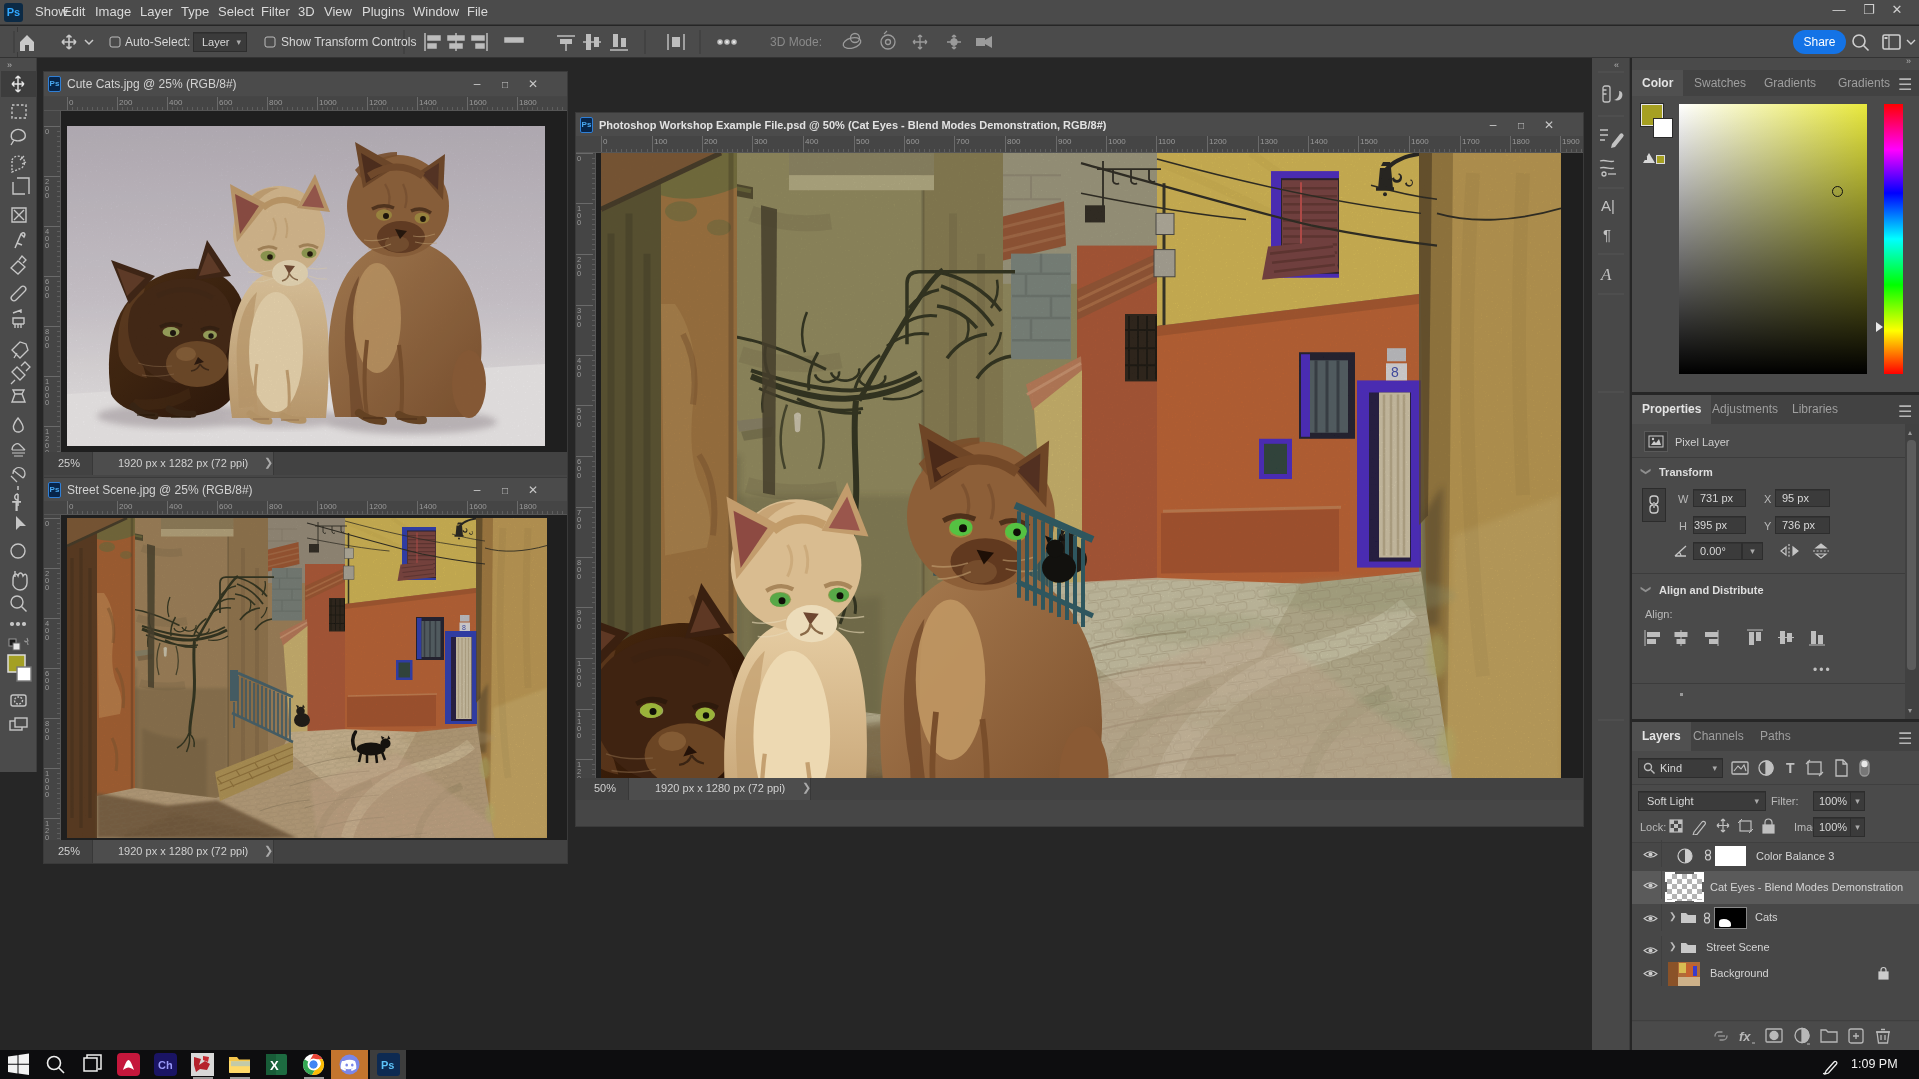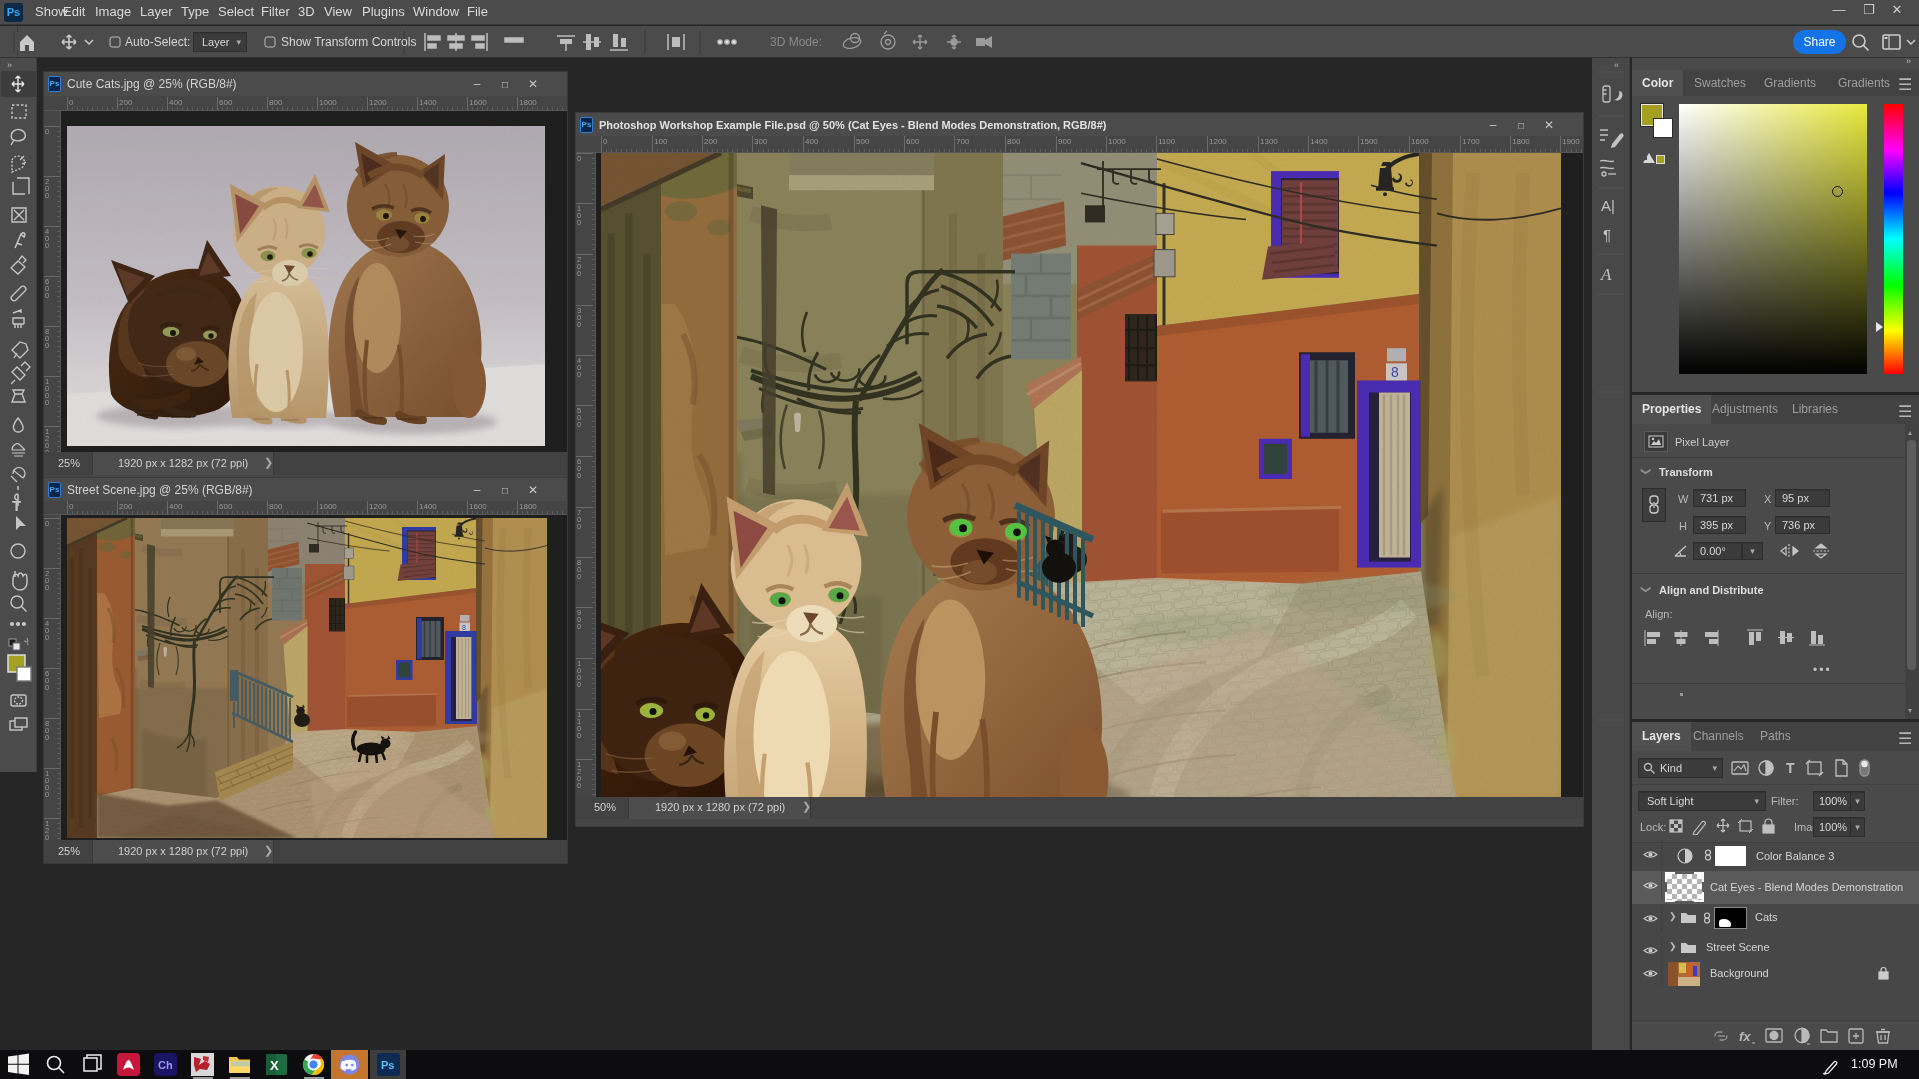--- a/index.html
+++ b/index.html
@@ -1284,21 +1284,21 @@
             <circle cx="181" cy="445" r="3.5" fill="#101008"></circle>
     <ellipse cx="238" cy="439" rx="10" ry="7" fill="#58a848"></ellipse>
             <circle cx="239" cy="440" r="3.5" fill="#101008"></circle>
     <ellipse cx="360" cy="372" rx="11.5" ry="8.5" fill="#55c242"></ellipse>
             <circle cx="362" cy="373" r="4" fill="#101008"></circle>
     <ellipse cx="415" cy="376" rx="11" ry="8.5" fill="#55c242"></ellipse>
             <circle cx="416" cy="377" r="3.8" fill="#101008"></circle>
    </g>
   </svg>
  </div>
- <div class="statusbar" style="left:0;top:684px;width:1007px;height:22px">
+ <div class="statusbar" style="left:0;top:665px;width:1007px;height:22px">
   <span class="abs" style="left:18px;top:4px">50%</span>
   <div class="statusbox" style="left:52px;width:183px"></div>
   <span class="abs" style="left:79px;top:4px">1920 px x 1280 px (72 ppi)</span>
   <span class="abs" style="left:226px;top:3px;color:#aaa">❯</span>
  </div>
 </div>
 </div>
 
 <div id="iconcol">
  <svg width="38" height="992" viewBox="0 0 38 992" fill="none" stroke="#c2c2c2" stroke-width="1.3">
@@ -1378,21 +1378,21 @@
         <rect x="7" y="7" width="8" height="8" rx="3"></rect>
         <rect x="7" y="16" width="8" height="8" rx="3"></rect>
         <path d="M11,12 v8" stroke="#3d3d3d" stroke-width="2"></path>
         <path d="M11,13 v6"></path>
       </svg></div>
  <span class="lbl" style="left:46px;top:98px">W</span>
  <div class="inbox" style="left:61px;top:94px;width:53px;height:18px;line-height:16px"><span style="margin-left:6px">731 px</span></div>
  <span class="lbl" style="left:132px;top:98px">X</span>
  <div class="inbox" style="left:143px;top:94px;width:55px;height:18px;line-height:16px"><span style="margin-left:6px">95 px</span></div>
  <span class="lbl" style="left:47px;top:125px">H</span>
- <div class="inbox" style="left:61px;top:121px;width:53px;height:18px;line-height:16px"><span style="margin-left:6px">395 px</span></div>
+ <div class="inbox" style="left:61px;top:121px;width:53px;height:18px;line-height:16px"><span style="">395 px</span></div>
  <span class="lbl" style="left:132px;top:125px">Y</span>
  <div class="inbox" style="left:143px;top:121px;width:55px;height:18px;line-height:16px"><span style="margin-left:6px">736 px</span></div>
  <svg class="abs" style="left:41px;top:149px" width="16" height="14" viewBox="0 0 16 14" fill="none" stroke="#c5c5c5" stroke-width="1.3">
       <path d="M2,12 L13,2 M2,12 h11"></path>
       <path d="M8,12 a6,6 0 0 0 -2,-4"></path>
     </svg>
  <div class="inbox" style="left:61px;top:147px;width:49px;height:18px;line-height:16px"><span style="margin-left:6px">0.00°</span></div>
  <div class="inbox" style="left:110px;top:147px;width:21px;height:18px;text-align:center;line-height:16px;color:#aaa;font-size:9px">▾</div>
  <svg class="abs" style="left:148px;top:148px" width="20" height="16" viewBox="0 0 20 16" fill="none" stroke="#c5c5c5" stroke-width="1.2">
       <path d="M9,1 v14" stroke-dasharray="2 1.6"></path>

